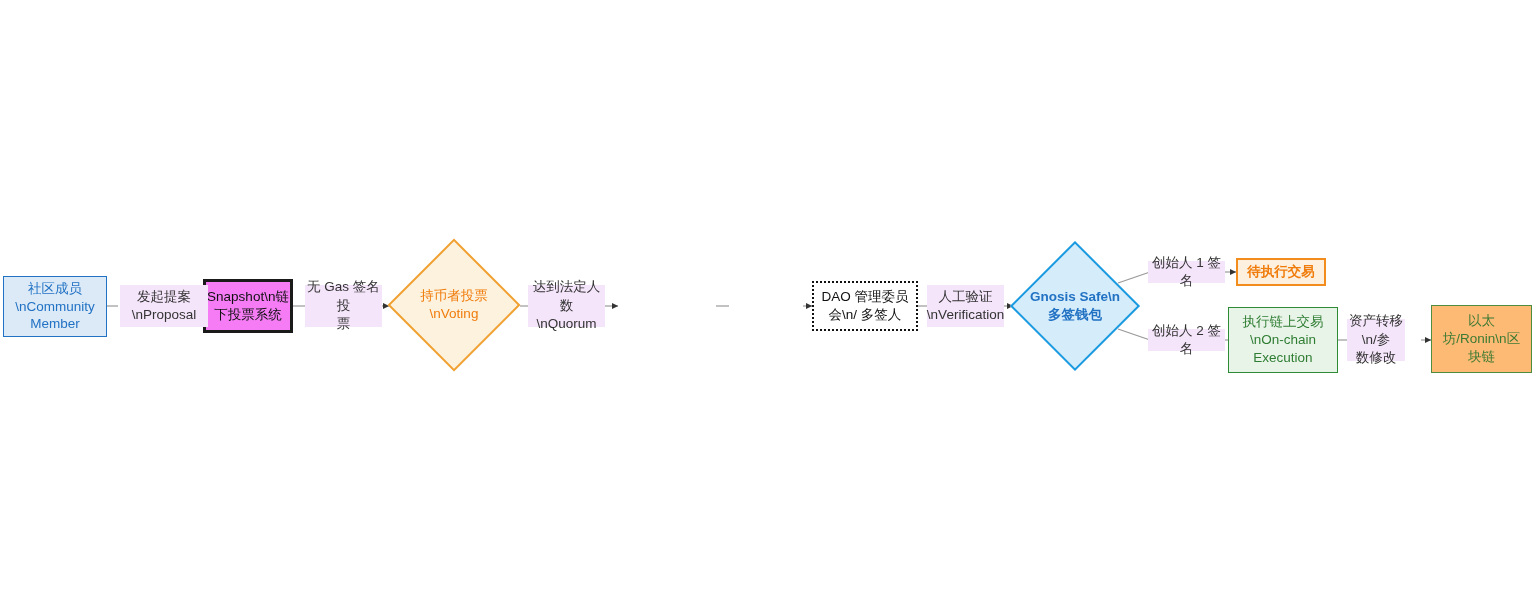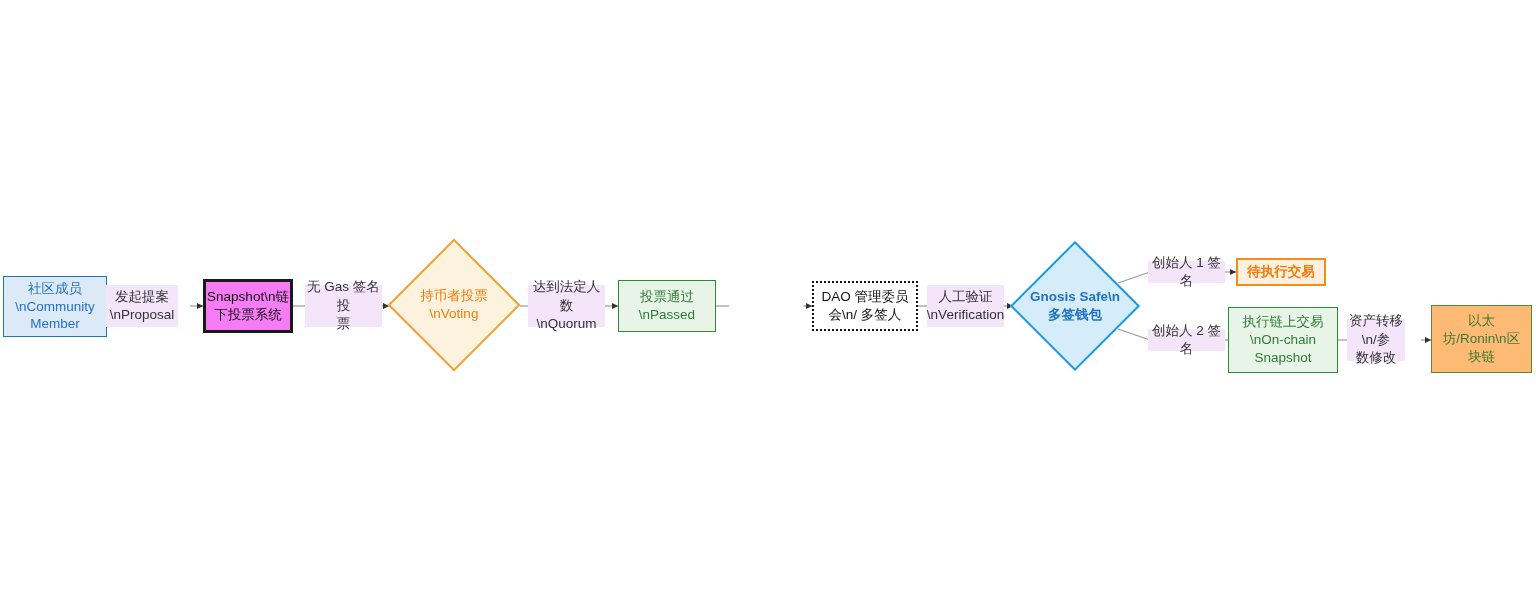--- a/index.html
+++ b/index.html
@@ -164,43 +164,41 @@
 
   <div class="node n-magenta" style="left:203px; top:279px; width:90px; height:54px;">Snapshot\n链
 下投票系统</div>
 
   <div class="diamond-wrap d-orange" style="left:407px; top:258px; width:94px; height:94px;">
     <div class="diamond-shape"></div>
     <div class="diamond-label">持币者投票
 \nVoting</div>
   </div>
 
-  <div class="node n-green" style="left:618px; top:280px; width:98px; height:52px;">投票通过
-\nPassed</div>
 
   <div class="node n-dotted" style="left:812px; top:281px; width:106px; height:50px;">DAO 管理委员
 会\n/ 多签人</div>
 
   <div class="diamond-wrap d-blue" style="left:1029px; top:260px; width:92px; height:92px;font-weight:bold;">
     <div class="diamond-shape"></div>
     <div class="diamond-label">Gnosis Safe\n
 多签钱包</div>
   </div>
 
   <div class="node n-orange-box" style="left:1236px; top:258px; width:90px; height:28px; font-weight:600;">待执行交易</div>
 
   <div class="node n-green" style="left:1228px; top:307px; width:110px; height:66px;">执行链上交易
 \nOn-chain
-Snapshot</div>
+Execution</div>
 
   <div class="node n-yellowgreen" style="left:1431px; top:305px; width:101px; height:68px;">以太
 坊/Ronin\n区
 块链</div>
 
-  <div class="edge-label" style="left:106px; top:285px; width:72px; height:42px;">发起提案
+  <div class="edge-label" style="left:120px; top:285px; width:88px; height:42px;">发起提案
 \nProposal</div>
 
   <div class="edge-label" style="left:305px; top:285px; width:77px; height:42px;">无 Gas 签名投
 票</div>
 
   <div class="edge-label" style="left:528px; top:285px; width:77px; height:42px;">达到法定人数
 \nQuorum</div>
 
 
   <div class="edge-label" style="left:927px; top:285px; width:77px; height:42px;">人工验证

